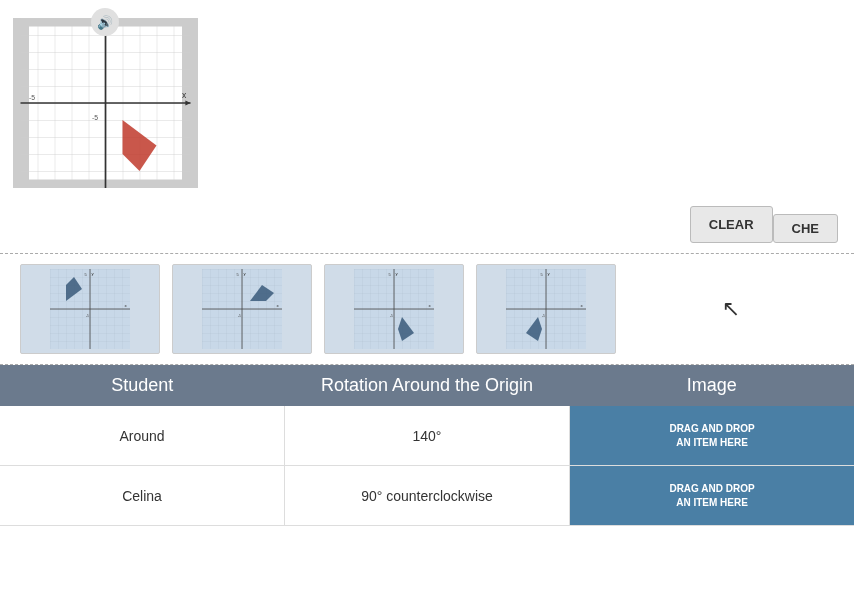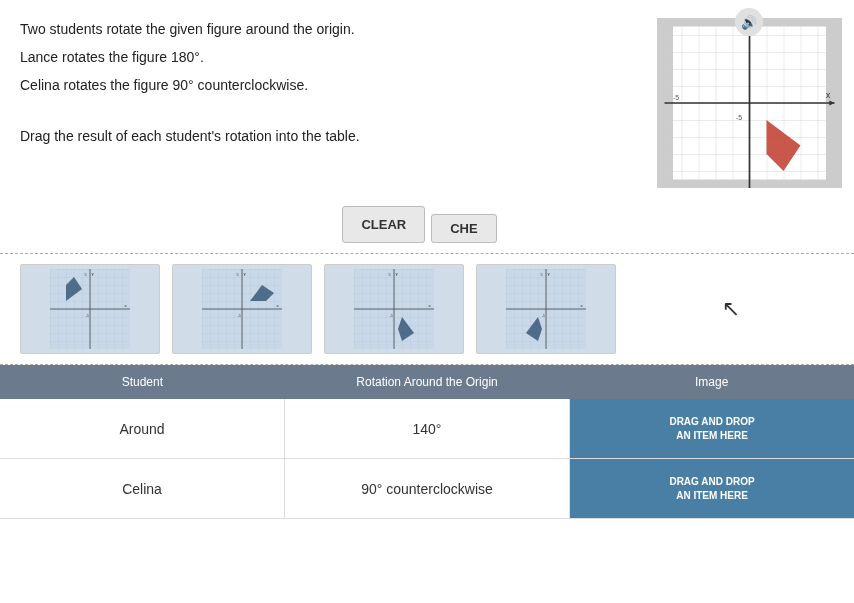--- a/index.html
+++ b/index.html
@@ -69,23 +69,23 @@
     }
 
     
     .coord-svg {
       margin-top: 8px;
     }
 
     
     .buttons-row {
       display: flex;
-      justify-content: center;
+      justify-content: flex-end;
       padding: 8px 16px 10px 1px;
-      gap: 6px;
+      gap: 0;
       background: #fff;
     }
 
     .btn-clear {
       background: #e8e8e8;
       border: 1px solid #bbb;
       padding: 6px 18px;
       font-size: 13px;
       font-weight: 600;
       cursor: pointer;
@@ -150,21 +150,21 @@
       display: flex;
       flex-direction: column;
       background: #fff;
     }
 
     .table-header {
       display: flex;
       flex-direction: row;
       background: #6b7a8d;
       color: #fff;
-      font-size: 12px;
+      font-size: 18px;
       font-weight: 500;
     }
 
     .table-header-cell {
       flex: 1;
       padding: 10px 20px;
       text-align: center;
     }
 
     .table-row-data {
@@ -205,27 +205,20 @@
     }
 
   </style>
 </head>
 <body>
 
 <div class="main-container">
 
   <div class="top-section">
 
-    <div class="problem-text">
-      <p>Two students rotate the given figure around the origin.</p>
-      <p>Lance rotates the figure 180°.</p>
-      <p>Celina rotates the figure 90° counterclockwise.</p>
-      <br>
-      <p>Drag the result of each student's rotation into the table.</p>
-    </div>
 
     <div class="coordinate-plane-area">
       <button class="audio-btn">🔊</button>
 
       <svg class="coord-svg" width="185" height="170" viewBox="-5 -5 10 10">
 
         <defs>
           <pattern id="grid" width="1" height="1" patternUnits="userSpaceOnUse">
             <path d="M 1 0 L 0 0 0 1" fill="none" stroke="#ccc" stroke-width="0.05"></path>
           </pattern>

